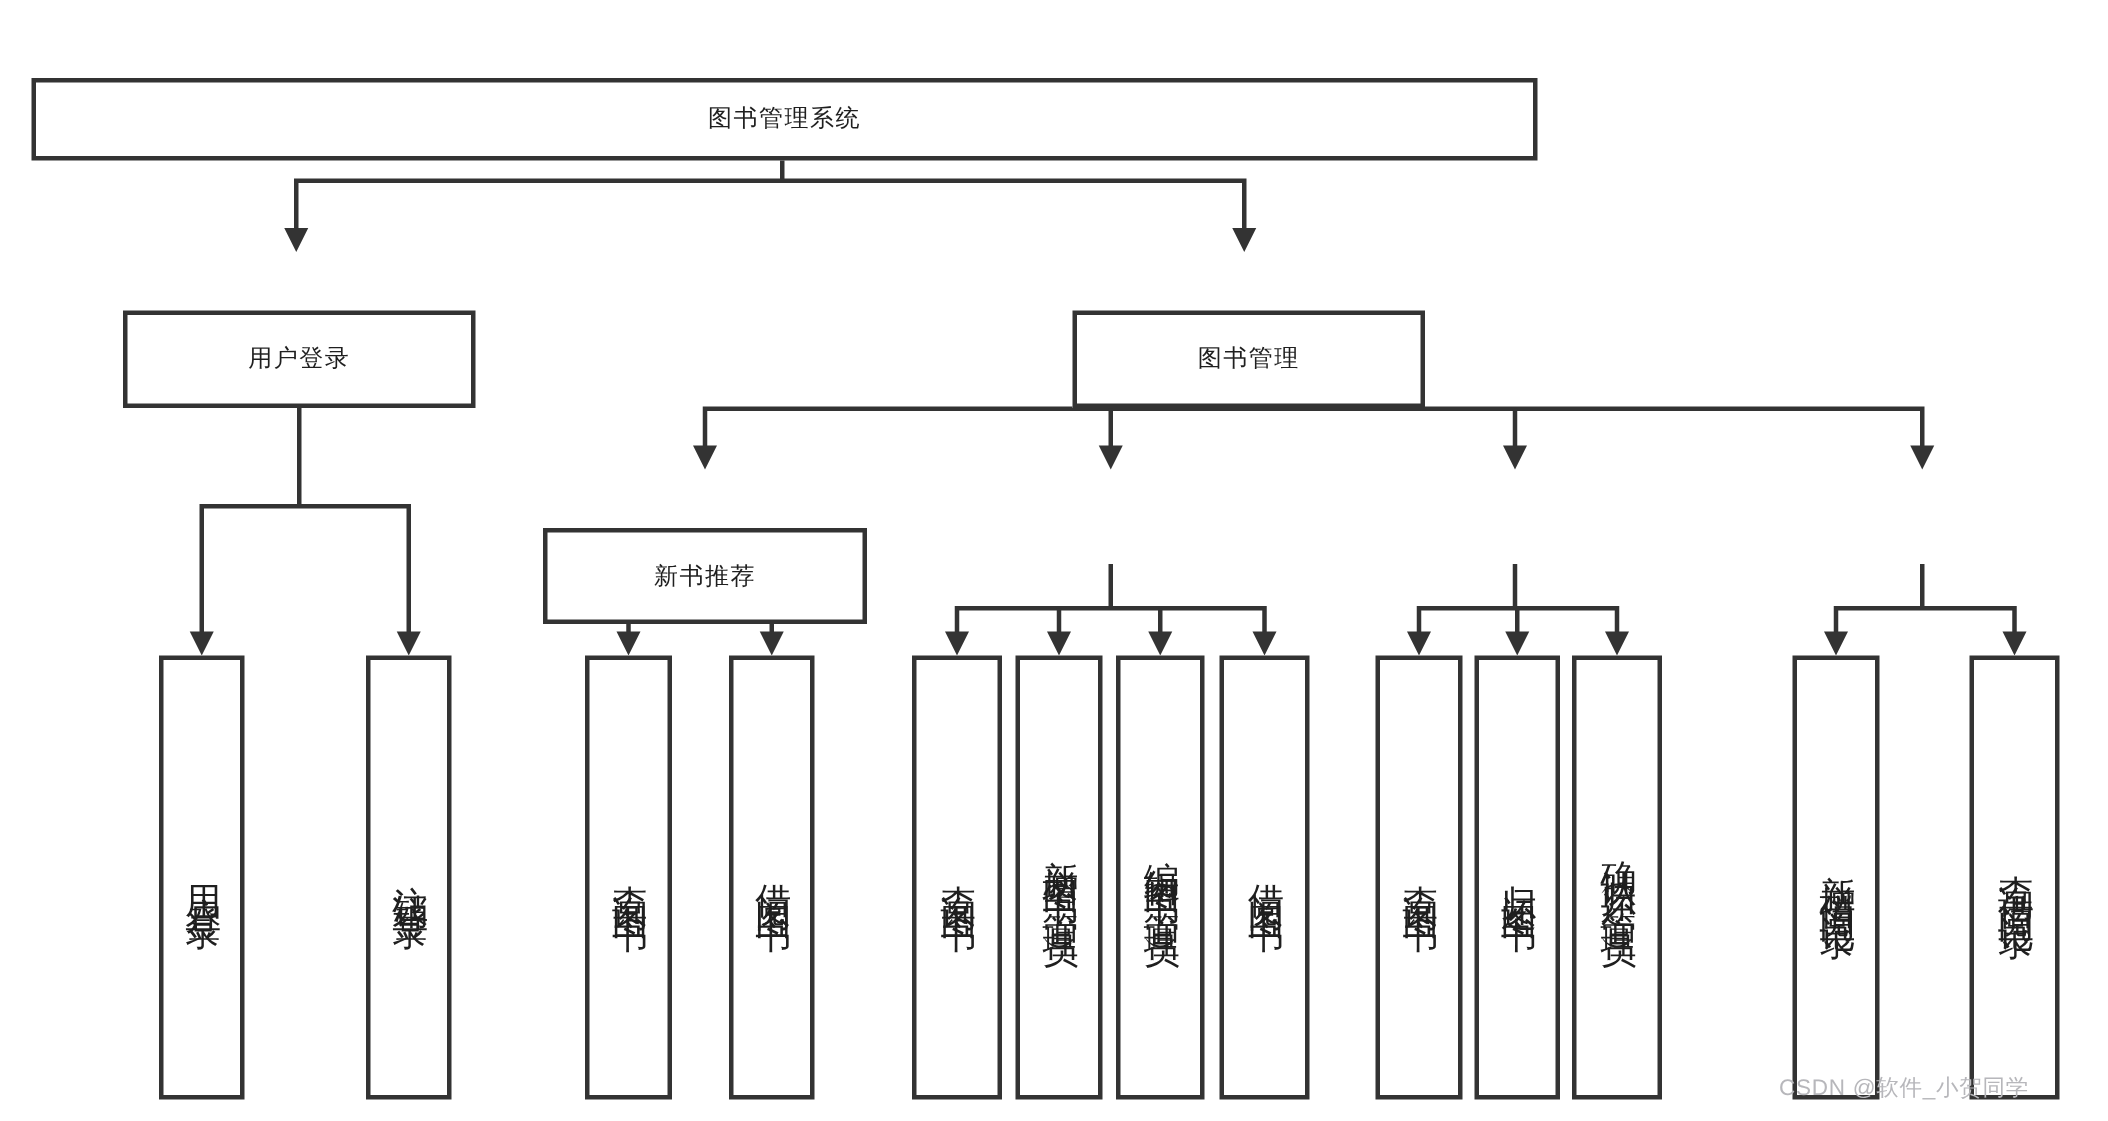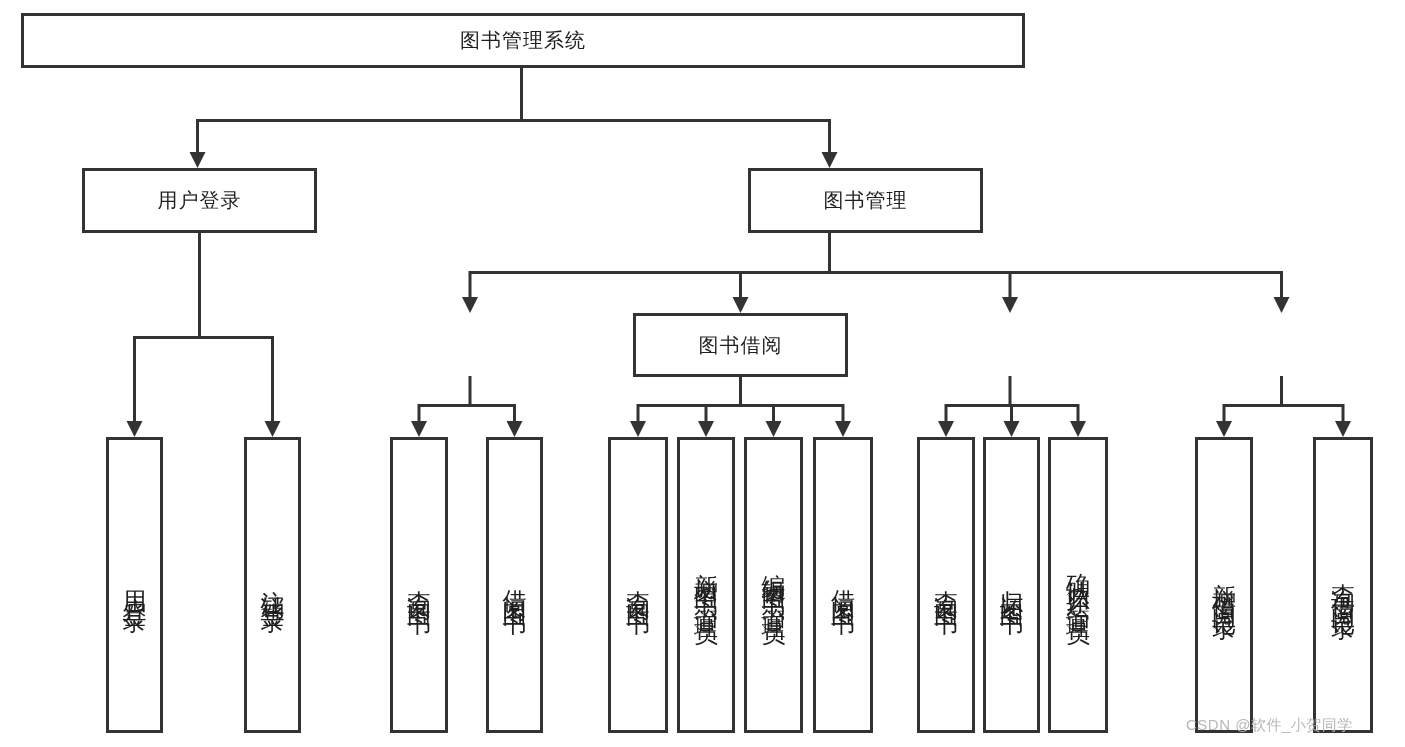--- a/index.html
+++ b/index.html
@@ -21,23 +21,24 @@
     position: absolute;
     box-sizing: border-box;
     border: 3px solid #333333;
     background: #ffffff;
     display: flex;
     align-items: center;
     justify-content: center;
     color: #1f1f1f;
   }
   .hbox {
-    font-size: 20px;
+    font-size: 16px;
     letter-spacing: 1px;
     white-space: nowrap;
+    margin-top: 39px;
   }
   .vbox {
     writing-mode: vertical-rl;
     text-orientation: mixed;
     font-size: 24px;
     letter-spacing: 7px;
     line-height: 1;
     white-space: nowrap;
   }
   .watermark {
@@ -123,23 +124,23 @@
       <path class="line" d="M1281.5 376 V405.5"></path>
       <path class="line" d="M1224 422 V405.5 H1343 V422"></path>
       <path class="head" d="M1216 421 L1232 421 L1224 437 Z"></path>
       <path class="head" d="M1335 421 L1351 421 L1343 437 Z"></path>
     </g>
   </svg>
 
   <div class="node hbox" style="left:21px; top:13px; width:1004px; height:55px;">图书管理系统</div>
 
   <div class="node hbox" style="left:82px; top:168px; width:235px; height:65px;">用户登录</div>
-  <div class="node hbox" style="left:748px; top:168px; width:235px; height:65px;">图书管理</div>
+  <div class="node hbox" style="left:715px; top:168px; width:235px; height:65px;">图书管理</div>
 
-  <div class="node hbox" style="left:633px; top:313px; width:215px; height:64px;">图书借阅</div>
+  <div class="node hbox" style="left:362px; top:313px; width:216px; height:64px;">新书推荐</div>
 
   <div class="node vbox" style="left:106px; top:437px; width:57px; height:296px;">用户登录</div>
   <div class="node vbox" style="left:244px; top:437px; width:57px; height:296px;">注销登录</div>
 
   <div class="node vbox" style="left:390px; top:437px; width:58px; height:296px;">查询图书</div>
   <div class="node vbox" style="left:486px; top:437px; width:57px; height:296px;">借阅图书</div>
 
   <div class="node vbox" style="left:608px; top:437px; width:60px; height:296px;">查询图书</div>
   <div class="node vbox" style="left:677px; top:437px; width:58px; height:296px;">新增图书（管理员）</div>
   <div class="node vbox" style="left:744px; top:437px; width:59px; height:296px;">编辑图书（管理员）</div>

